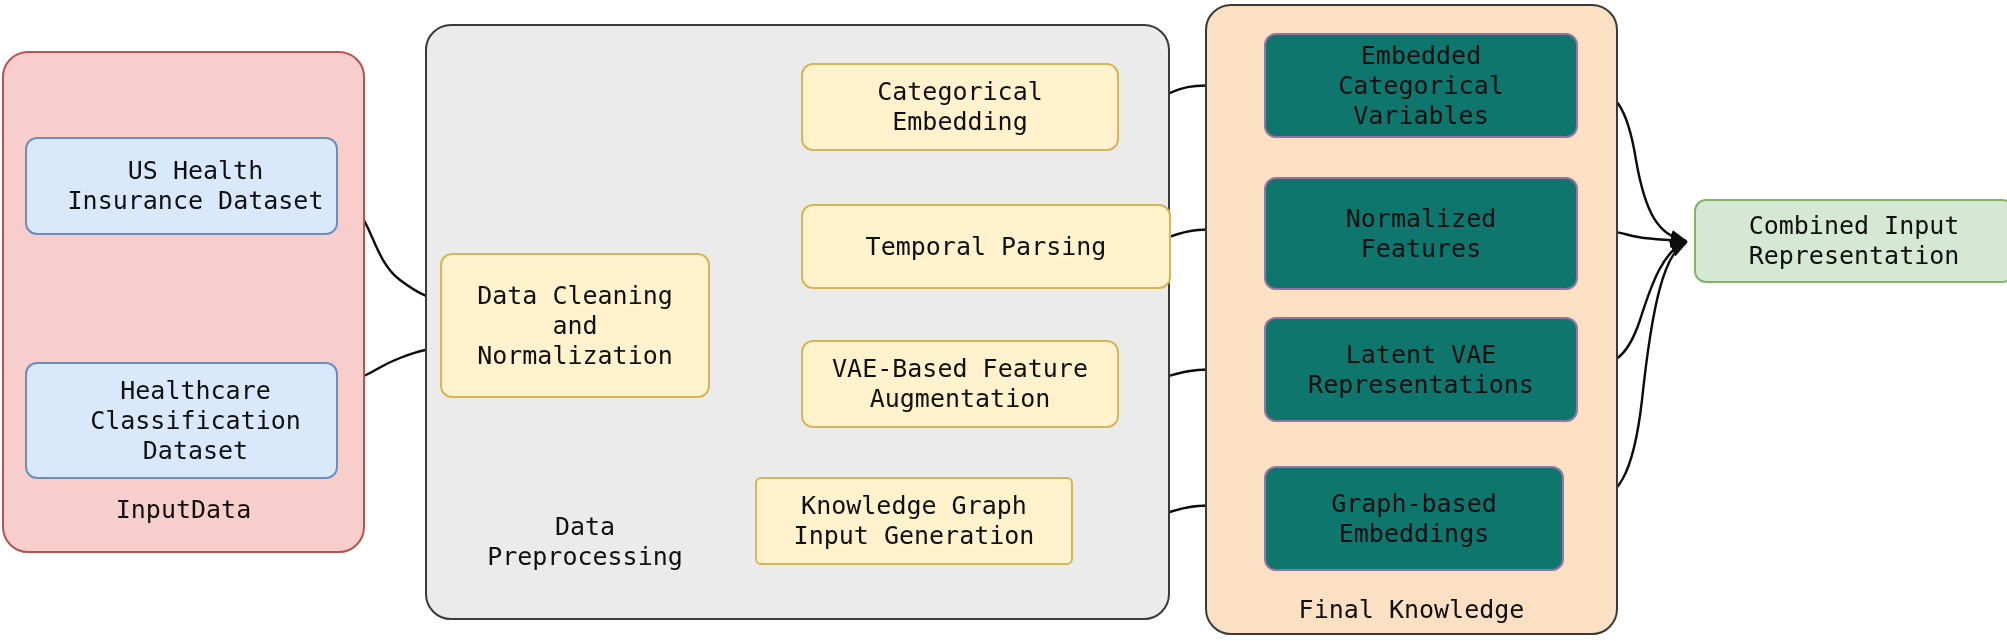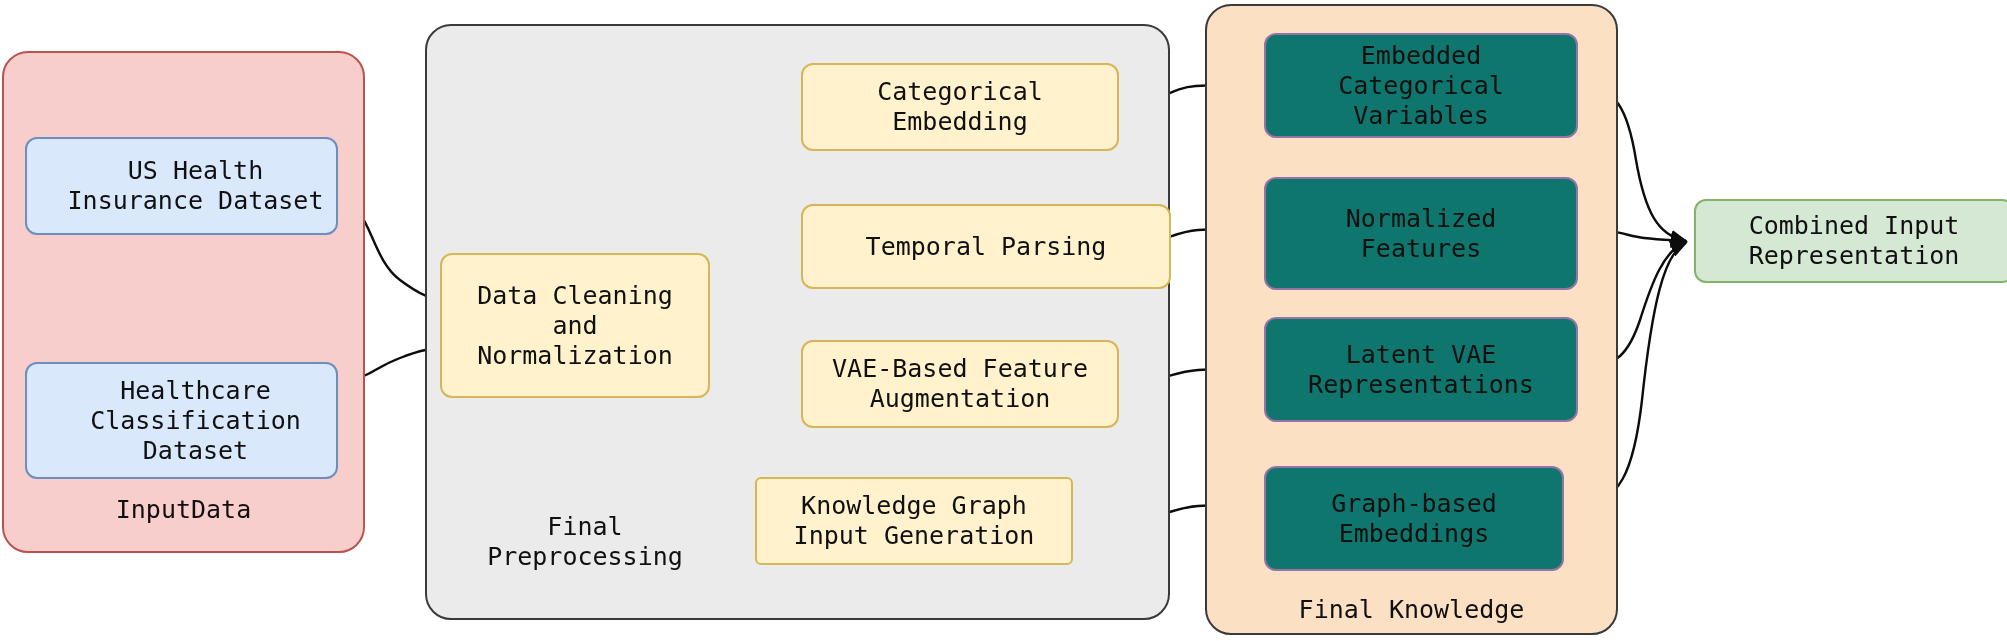--- a/index.html
+++ b/index.html
@@ -101,21 +101,21 @@
   <div class="cluster-label" style="left:2px; top:495px; width:363px;">InputData</div>
 
   <div class="node n-dataset" style="left:25px; top:137px; width:313px; height:98px;">US Health
 Insurance Dataset</div>
 
   <div class="node n-dataset" style="left:25px; top:293px; width:313px; height:188px; height:117px; top:334px;margin-top:28px;">Healthcare
 Classification
 Dataset</div>
 
   <div class="cluster c-prep" style="left:425px; top:24px; width:745px; height:596px;"></div>
-  <div class="cluster-label" style="left:425px; top:512px; width:320px;">Final
+  <div class="cluster-label" style="left:425px; top:512px; width:320px;">Data
 Preprocessing</div>
 
   <div class="node n-yellow" style="left:440px; top:253px; width:270px; height:145px;">Data Cleaning
 and
 Normalization</div>
 
   <div class="node n-yellow" style="left:801px; top:63px; width:318px; height:88px;">Categorical
 Embedding</div>
 
   <div class="node n-yellow" style="left:801px; top:204px; width:370px; height:85px;">Temporal Parsing</div>

